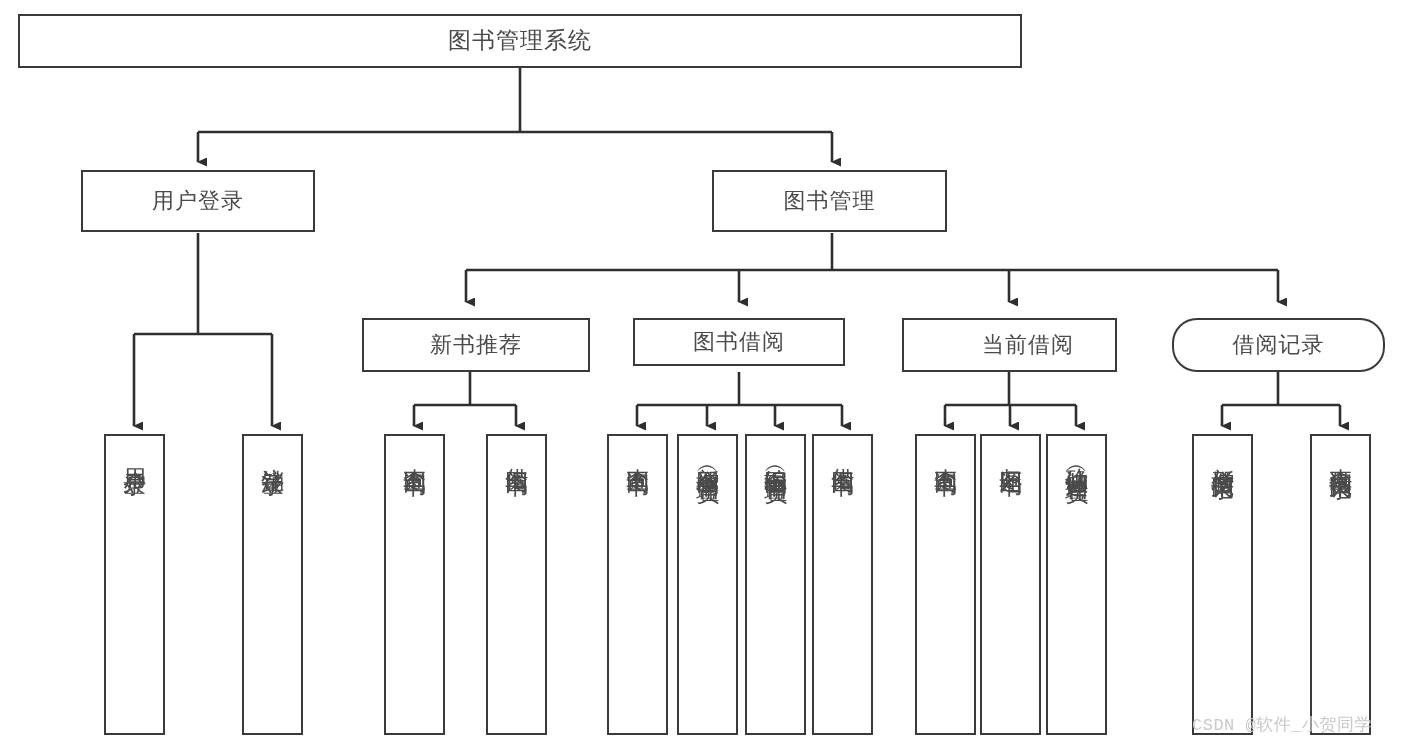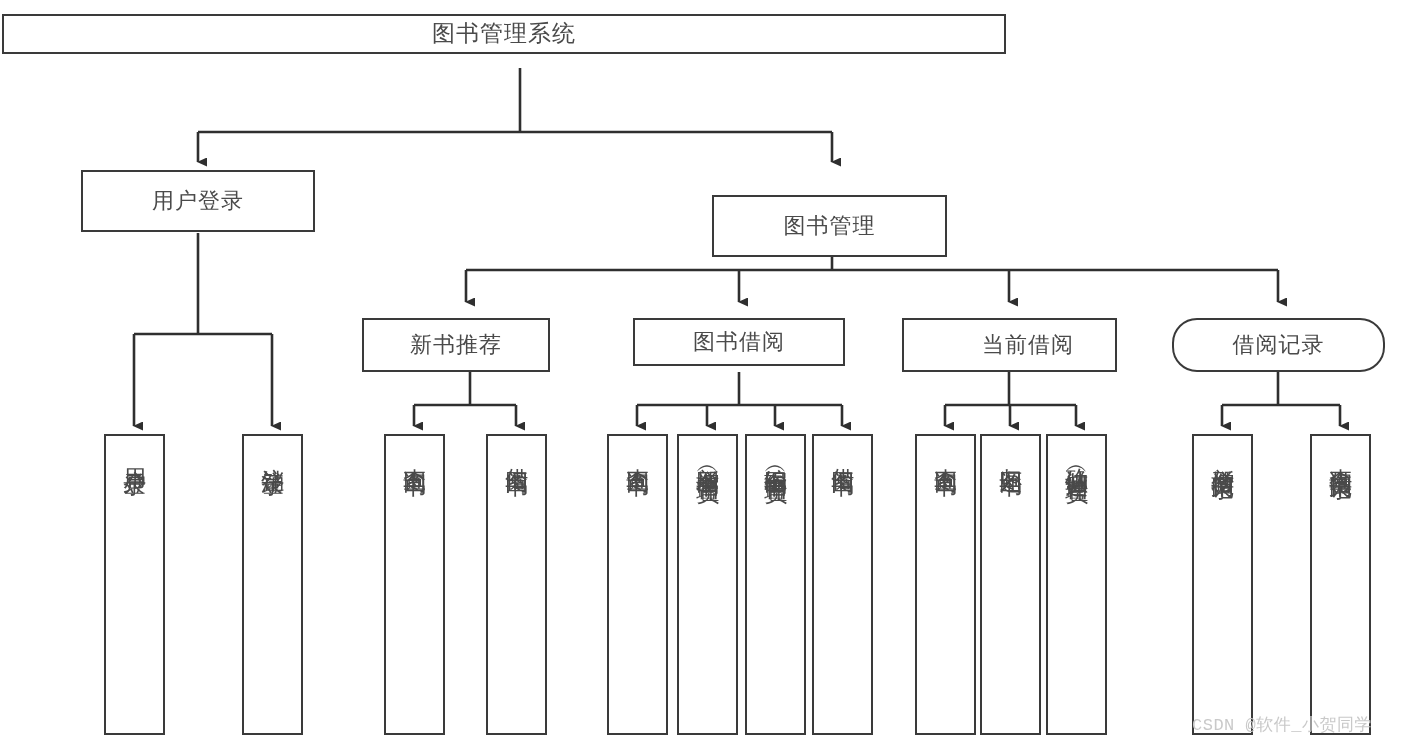--- a/index.html
+++ b/index.html
@@ -115,32 +115,32 @@
       <path d="M1010,405 L1010,426" marker-end="url(#arrowhead)"></path>
       <path d="M1076,405 L1076,426" marker-end="url(#arrowhead)"></path>
 
       <path d="M1278,372 L1278,405"></path>
       <path d="M1222,405 L1340,405"></path>
       <path d="M1222,405 L1222,426" marker-end="url(#arrowhead)"></path>
       <path d="M1340,405 L1340,426" marker-end="url(#arrowhead)"></path>
     </g>
   </svg>
 
-  <div class="node h-node root" style="left:2px; top:14px; width:1004px; height:40px;">
+  <div class="node h-node root" style="left:18px; top:14px; width:1004px; height:54px;">
     <span>图书管理系统</span>
   </div>
 
   <div class="node h-node" style="left:81px; top:170px; width:234px; height:62px;">
     <span>用户登录</span>
   </div>
-  <div class="node h-node" style="left:712px; top:170px; width:235px; height:62px;margin-top:25px;">
+  <div class="node h-node" style="left:712px; top:170px; width:235px; height:62px;">
     <span>图书管理</span>
   </div>
 
-  <div class="node h-node" style="left:362px; top:318px; width:188px; height:54px;">
+  <div class="node h-node" style="left:362px; top:318px; width:228px; height:54px;">
     <span>新书推荐</span>
   </div>
   <div class="node h-node" style="left:633px; top:318px; width:212px; height:48px;">
     <span>图书借阅</span>
   </div>
   <div class="node h-node" style="left:902px; top:318px; width:215px; height:54px;padding-left:37px;">
     <span>当前借阅</span>
   </div>
   <div class="node h-node" style="left:1172px; top:318px; width:213px; height:54px;border-radius:25px;">
     <span>借阅记录</span>

